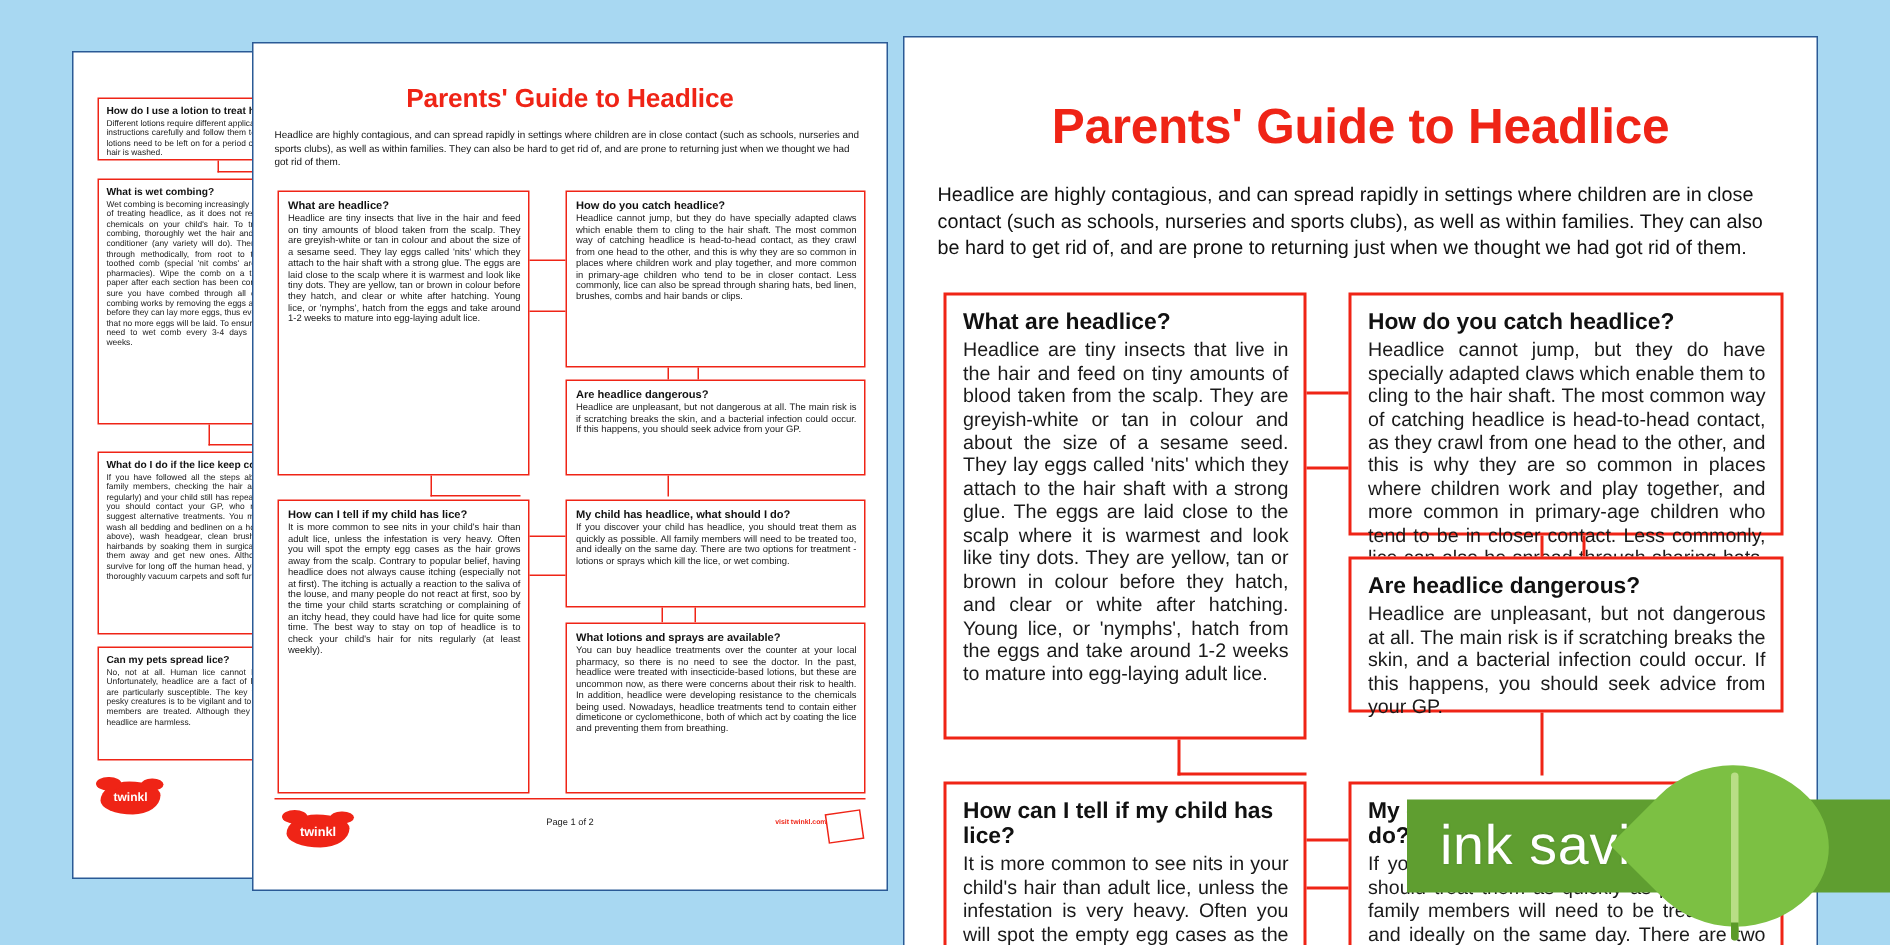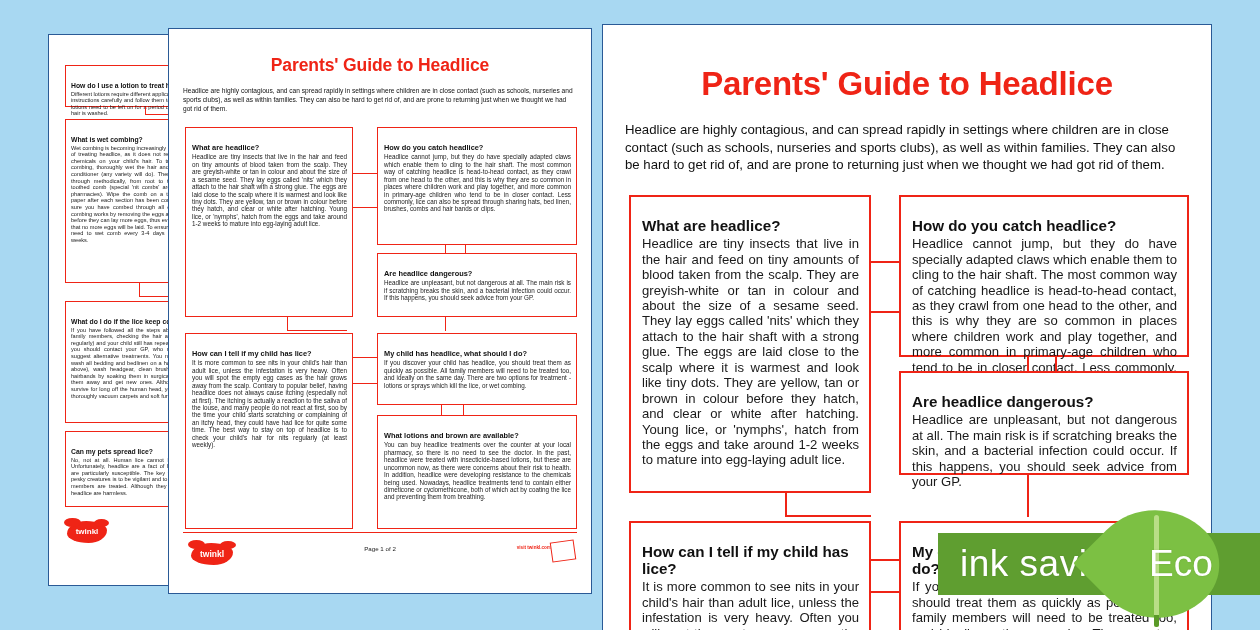--- a/index.html
+++ b/index.html
@@ -18,21 +18,21 @@
     box-sizing:border-box;
     overflow:hidden;
   }
 
   
   .qbox{
     position:absolute;border:2px solid #ef2416;background:#fff;
     box-sizing:border-box;color:#111;
   }
   .qbox h3{
-    margin:12px 0 .15em 0;font-weight:bold;color:#111;
+    margin:1px 0 .15em 0;font-weight:bold;color:#111;
     line-height:1.12;
   }
   .qbox p{margin:0;text-align:justify;line-height:1.18;color:#1a1a1a;}
 
   
   .conn{position:absolute;background:#ef2416;}
 
   
   #big-preview{left:602px;top:24px;width:610px;height:612px;}
   #big-preview .inner{position:absolute;left:22px;top:18px;right:22px;bottom:0;}
@@ -207,21 +207,21 @@
         <p>If you discover your child has headlice, you should treat them as quickly as possible. All family members will need to be treated too, and ideally on the same day. There are two options for treatment - lotions or sprays which kill the lice, or wet combing.</p>
       </div>
 
       <div class="conn" style="left:170px;top:318px;width:24px;height:1.4px;"></div>
       <div class="conn" style="left:170px;top:344px;width:24px;height:1.4px;"></div>
 
       <div class="conn" style="left:258px;top:366px;width:1.4px;height:10px;"></div>
       <div class="conn" style="left:280px;top:366px;width:1.4px;height:10px;"></div>
 
       <div class="qbox" style="left:194px;top:376px;width:200px;height:114px;padding:4px 5px 4px 6px;">
-        <h3>What lotions and brown are available?</h3>
+        <h3>What lotions and sprays are available?</h3>
         <p>You can buy headlice treatments over the counter at your local pharmacy, so there is no need to see the doctor. In the past, headlice were treated with insecticide-based lotions, but these are uncommon now, as there were concerns about their risk to health. In addition, headlice were developing resistance to the chemicals being used. Nowadays, headlice treatments tend to contain either dimeticone or cyclomethicone, both of which act by coating the lice and preventing them from breathing.</p>
       </div>
 
     </div>
 
     <div id="mid-footer">
       <div class="twinkl" style="left:8px;top:10px;width:42px;height:22px;">
         <span style="font-size:8.5px;">twinkl</span>
       </div>
       <div class="pageno">Page 1 of 2</div>
@@ -277,16 +277,15 @@
     </div>
   </div>
 
   <div id="eco-badge">
     <div id="eco-ribbon">
       <div class="lbl">ink saving</div>
     </div>
     <div id="eco-leaf"></div>
     <div id="eco-leaf-vein"></div>
     <div id="eco-leaf-stem"></div>
-    <div id="eco-word">Eco</div>
   </div>
 
 </div>
 
 </body></html>

